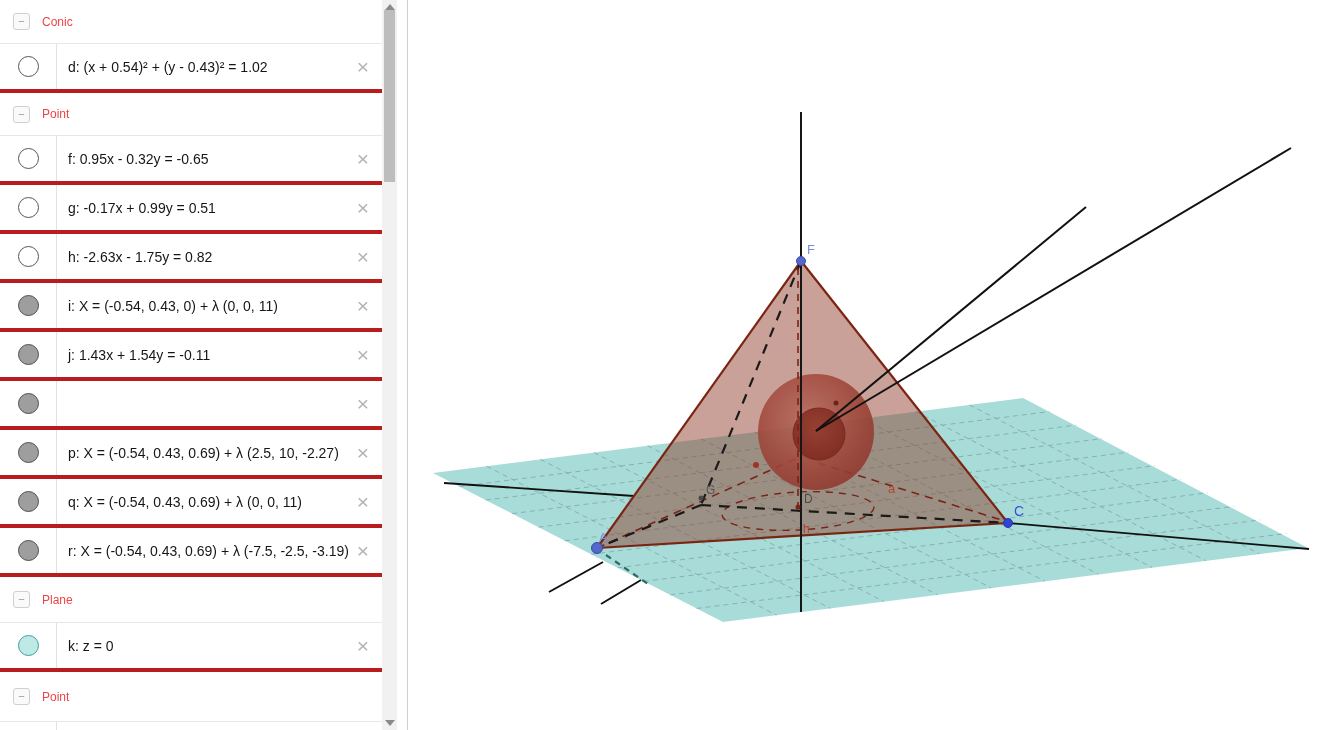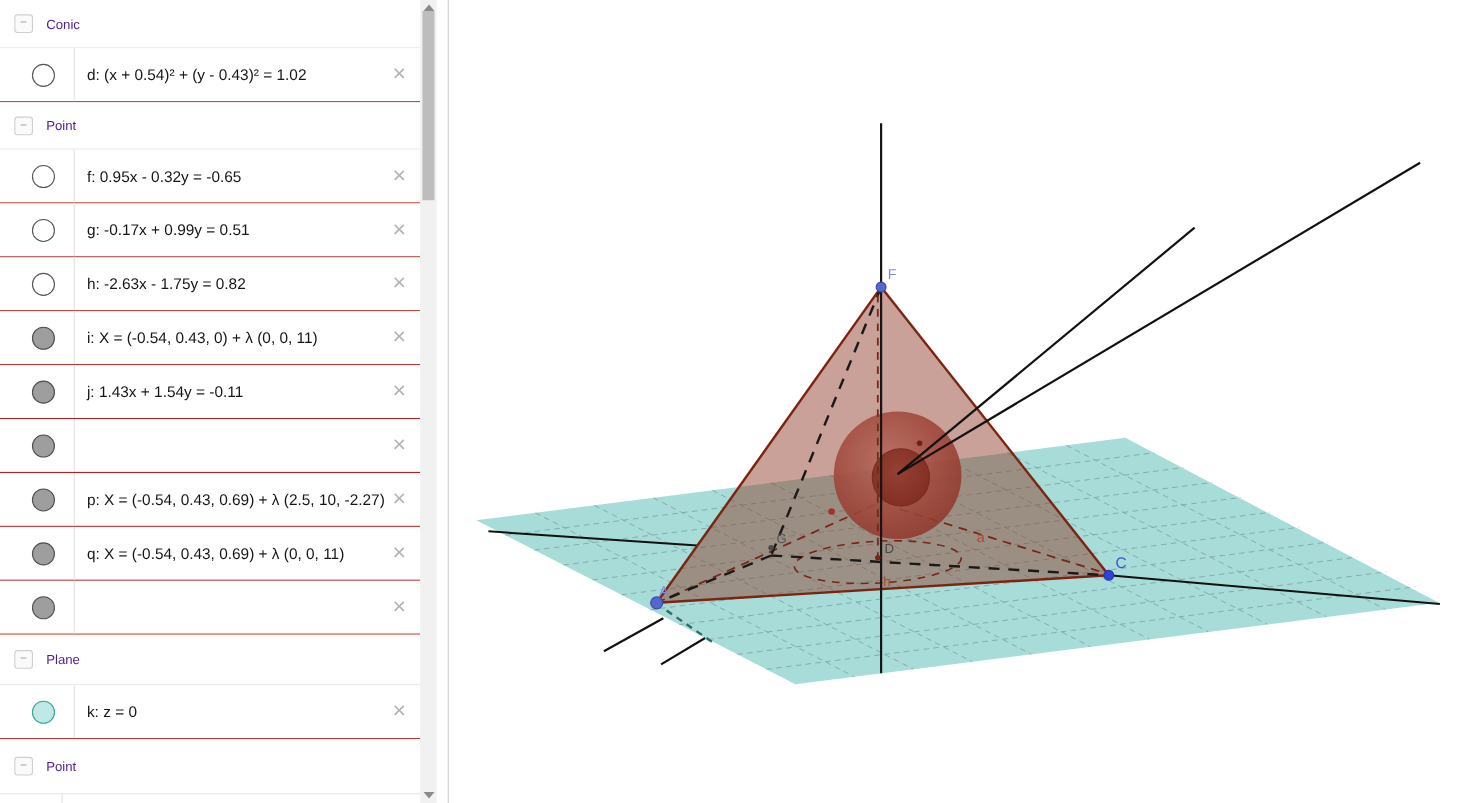--- a/index.html
+++ b/index.html
@@ -9,24 +9,24 @@
 
   
   #left-wrap { position:absolute; left:0; top:0; width:407px; height:730px; background:#fff; }
   #algebra-list { position:absolute; left:0; top:0; width:382px; height:730px; background:#fff; overflow:hidden; }
 
   .section-header { position:relative; width:100%; border-bottom:1px solid #e7e7e7;
                     display:flex; align-items:center; background:#fff; }
   .collapse-btn { width:17px; height:17px; margin-left:13px; border:1px solid #cfcfcf; border-radius:3px;
                   background:#fafafa; color:#9a9a9a; font-size:11px; line-height:15px; text-align:center;
                   cursor:pointer; flex:0 0 auto; }
-  .section-label { margin-left:12px; font-size:12px; color:#4c1d95; }
-
-  .item-row { position:relative; width:100%; height:49px; border-bottom:1px solid #b91c1c;
-              display:flex; align-items:center; background:#fff;padding-left:11px; }
+  .section-label { margin-left:12px; font-size:12px; color:#ef4444; }
+
+  .item-row { position:relative; width:100%; height:49px; border-bottom:4px solid #b91c1c;
+              display:flex; align-items:center; background:#fff; }
   .circle-cell { width:57px; height:100%; border-right:1px solid #e2e2e2;
                  display:flex; align-items:center; justify-content:center; flex:0 0 auto; }
   .vis-circle { width:21px; height:21px; border-radius:50%; cursor:pointer; }
   .vis-empty { background:#fff; border:1.6px solid #565656; }
   .vis-gray  { background:#9e9e9e; border:1.6px solid #4f4f4f; }
   .vis-cyan  { background:#bfe9e6; border:1.6px solid #3aa39b; }
   .item-label { margin-left:11px; font-size:14px; color:#161616; white-space:nowrap; }
   .delete-btn { position:absolute; right:6px; top:50%; transform:translateY(-50%);
                 width:26px; height:26px; border:none; background:transparent; color:#b3b3b3;
                 font-size:21px; line-height:26px; text-align:center; cursor:pointer; font-weight:400; }
@@ -120,20 +120,21 @@
           <div class="circle-cell">
             <div class="vis-circle vis-gray"></div>
           </div>
           <div class="item-label">q: X = (-0.54, 0.43, 0.69) + λ (0, 0, 11)</div>
           <button class="delete-btn">×</button>
         </div>
         <div class="item-row">
           <div class="circle-cell">
             <div class="vis-circle vis-gray"></div>
           </div>
+          <div class="item-label">r: X = (-0.54, 0.43, 0.69) + λ (-7.5, -2.5, -3.19)</div>
           <button class="delete-btn">×</button>
         </div>
         <div class="section-header" style="height: 46px;">
           <div class="collapse-btn">−</div>
           <div class="section-label">Plane</div>
         </div>
         <div class="item-row">
           <div class="circle-cell">
             <div class="vis-circle vis-cyan"></div>
           </div>

